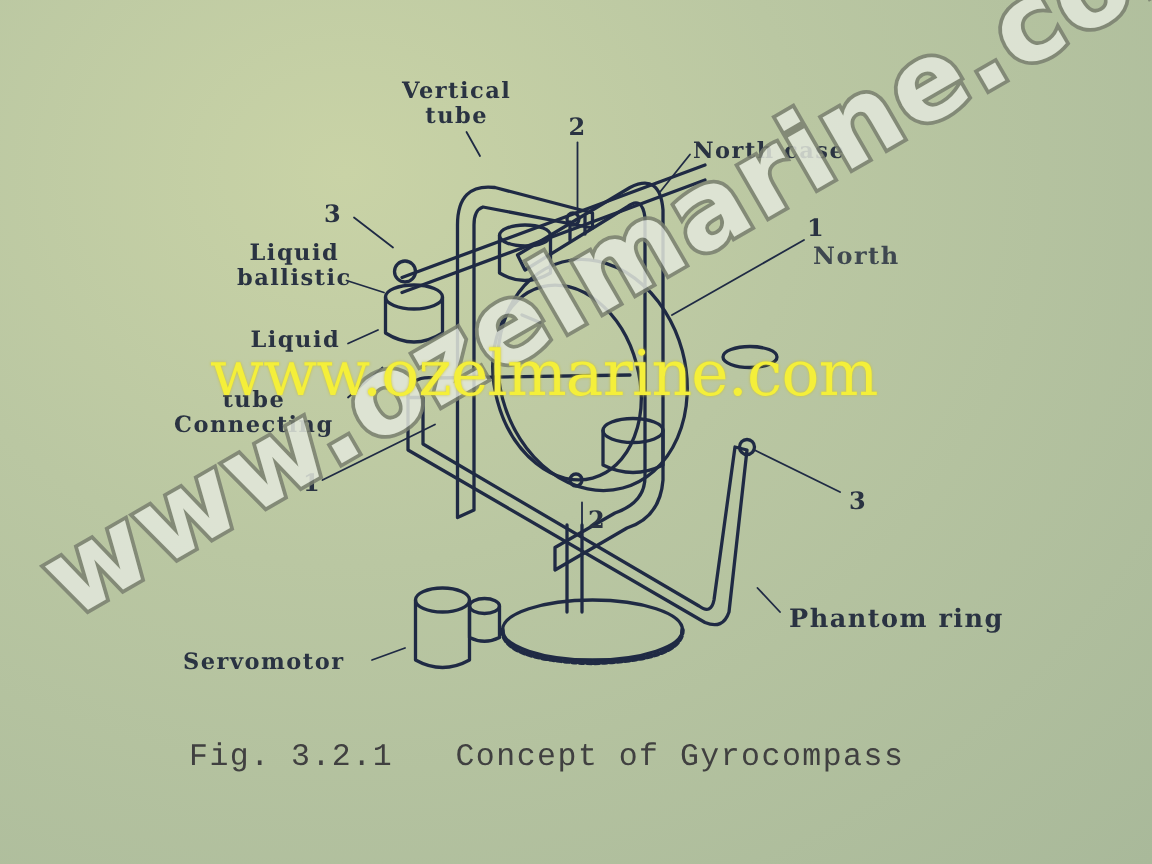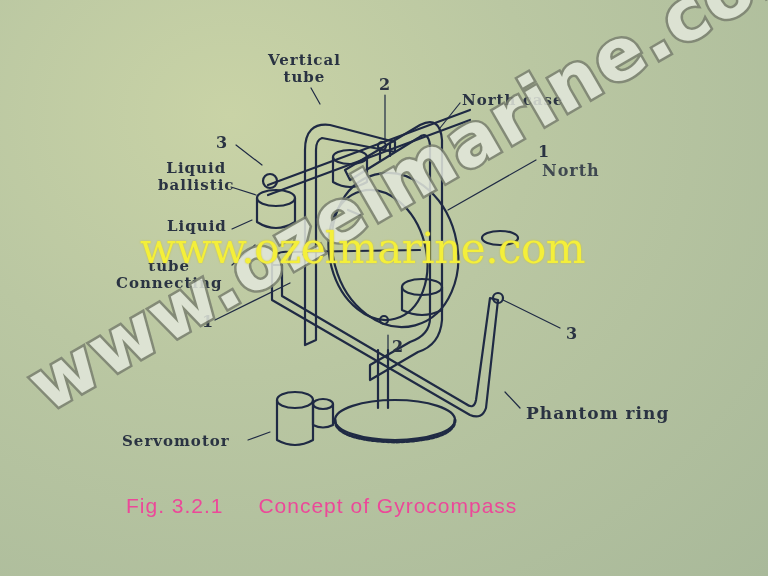--- a/index.html
+++ b/index.html
@@ -10,22 +10,22 @@
   }
   .stage { position:absolute; left:0; top:0; width:768px; height:576px; }
   svg.drawing { position:absolute; left:0; top:0; }
   .lbl {
     position:absolute; color:#2a3342; font-family:"DejaVu Serif", serif;
     font-size:15px; font-weight:bold; letter-spacing:1px; line-height:17px; white-space:nowrap;
   }
   .lbl.center { text-align:center; }
   .num { font-size:16px; font-weight:bold; }
   .caption {
-    position:absolute; left:126px; top:494px; color:#ec4899;
-    font-family:Liberation Sans, sans-serif; font-size:21px; letter-spacing:1px; white-space:nowrap;
+    position:absolute; left:126px; top:494px; color:#404040;
+    font-family:Liberation Mono, monospace; font-size:21px; letter-spacing:1px; white-space:nowrap;
   }
   .caption .fig { margin-right:28px; }
   .wm-yellow {
     position:absolute; left:140px; top:224px; color:#f4ef3a;
     font-family:"DejaVu Serif", serif; font-size:42px; letter-spacing:-0.5px;
     text-shadow: 0 0 2px #c9c23a; white-space:nowrap;
   }
   .wm-diag {
     position:absolute; left:14px; top:355px; color:#e3e8dc;
     font-family:"DejaVu Sans", sans-serif; font-weight:bold; font-size:72px;

